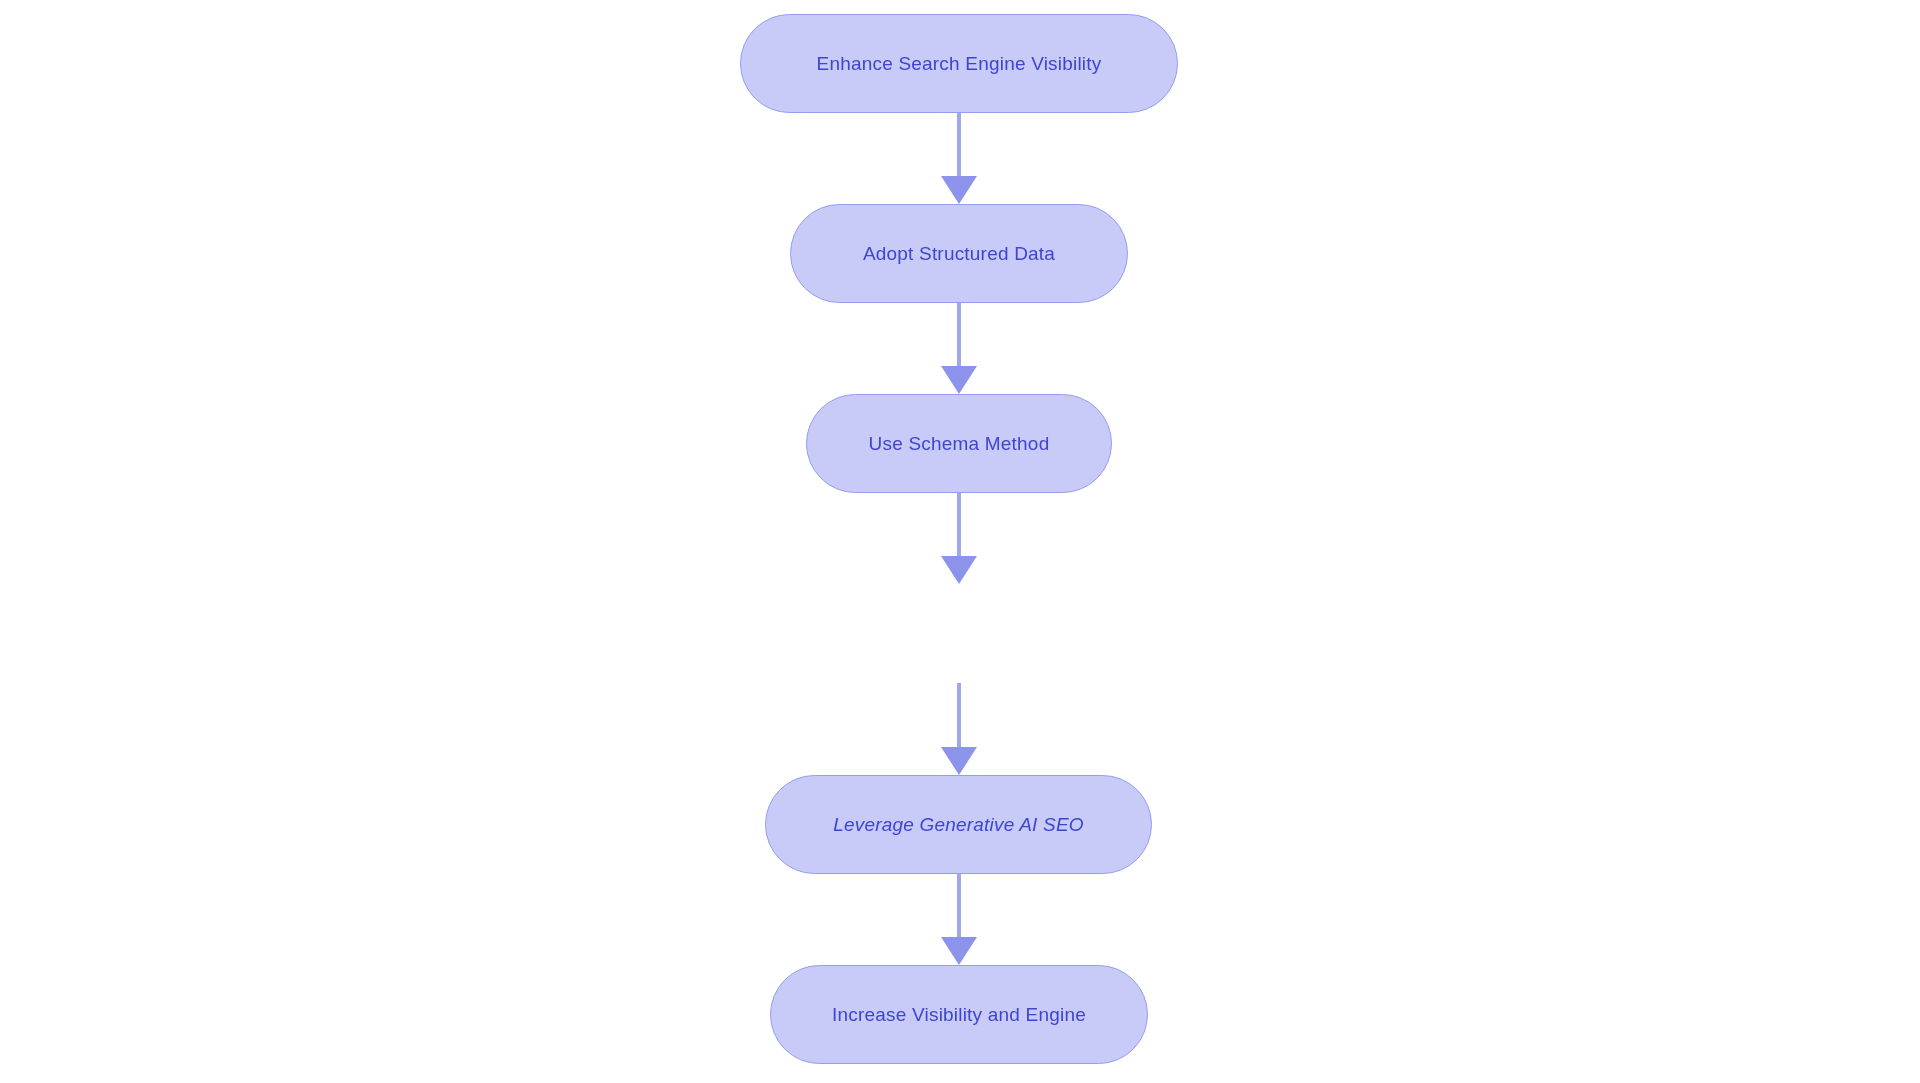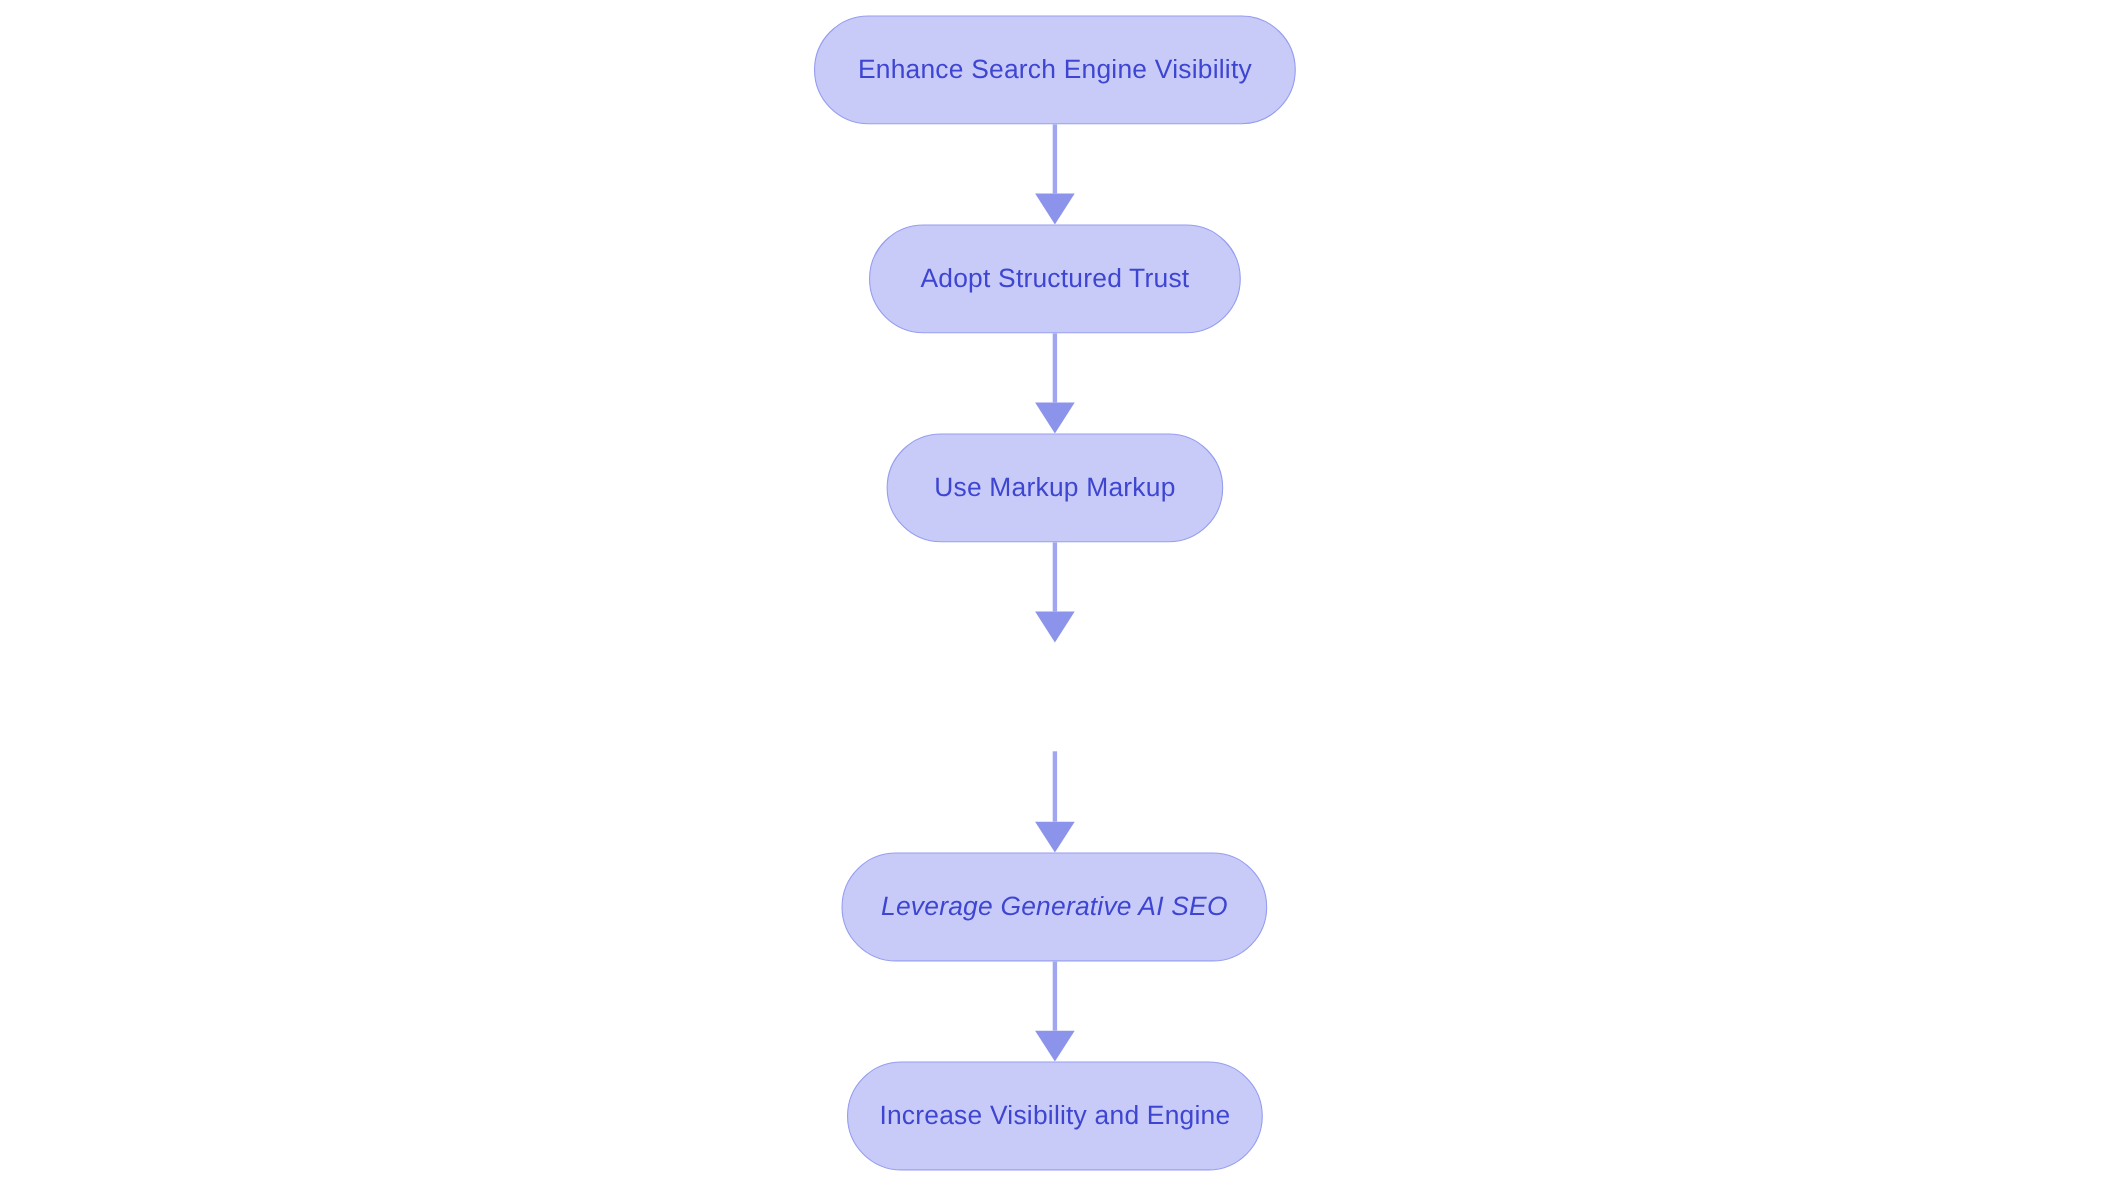--- a/index.html
+++ b/index.html
@@ -19,21 +19,21 @@
     position: absolute;
     height: 99px;
     box-sizing: border-box;
     border-radius: 49.5px;
     background: var(--node-fill, #c8cbf8);
     border: 1.5px solid var(--node-border, #959df0);
     display: flex;
     align-items: center;
     justify-content: center;
     color: var(--node-text, #3e45d1);
-    font-size: 24px;
+    font-size: 19px;
     letter-spacing: 0.2px;
     white-space: nowrap;
   }
   .n1 { left: 740px; top: 14px;  width: 438px; }
   .n2 { left: 790px; top: 204px; width: 338px; }
   .n3 { left: 806px; top: 394px; width: 306px; }
   .n4 { left: 747px; top: 584px; width: 425px; }
   .n5 { left: 765px; top: 775px; width: 387px; font-style: italic; }
   .n6 { left: 770px; top: 965px; width: 378px; }
 
@@ -72,30 +72,30 @@
   <div class="node n1">
     <span>Enhance Search Engine Visibility</span>
   </div>
 
   <div class="arrow a1">
     <div class="shaft"></div>
     <div class="head"></div>
   </div>
 
   <div class="node n2">
-    <span>Adopt Structured Trust</span>
+    <span>Adopt Structured Data</span>
   </div>
 
   <div class="arrow a2">
     <div class="shaft"></div>
     <div class="head"></div>
   </div>
 
   <div class="node n3">
-    <span>Use Markup Markup</span>
+    <span>Use Schema Method</span>
   </div>
 
   <div class="arrow a3">
     <div class="shaft"></div>
     <div class="head"></div>
   </div>
 
 
   <div class="arrow a4">
     <div class="shaft"></div>

